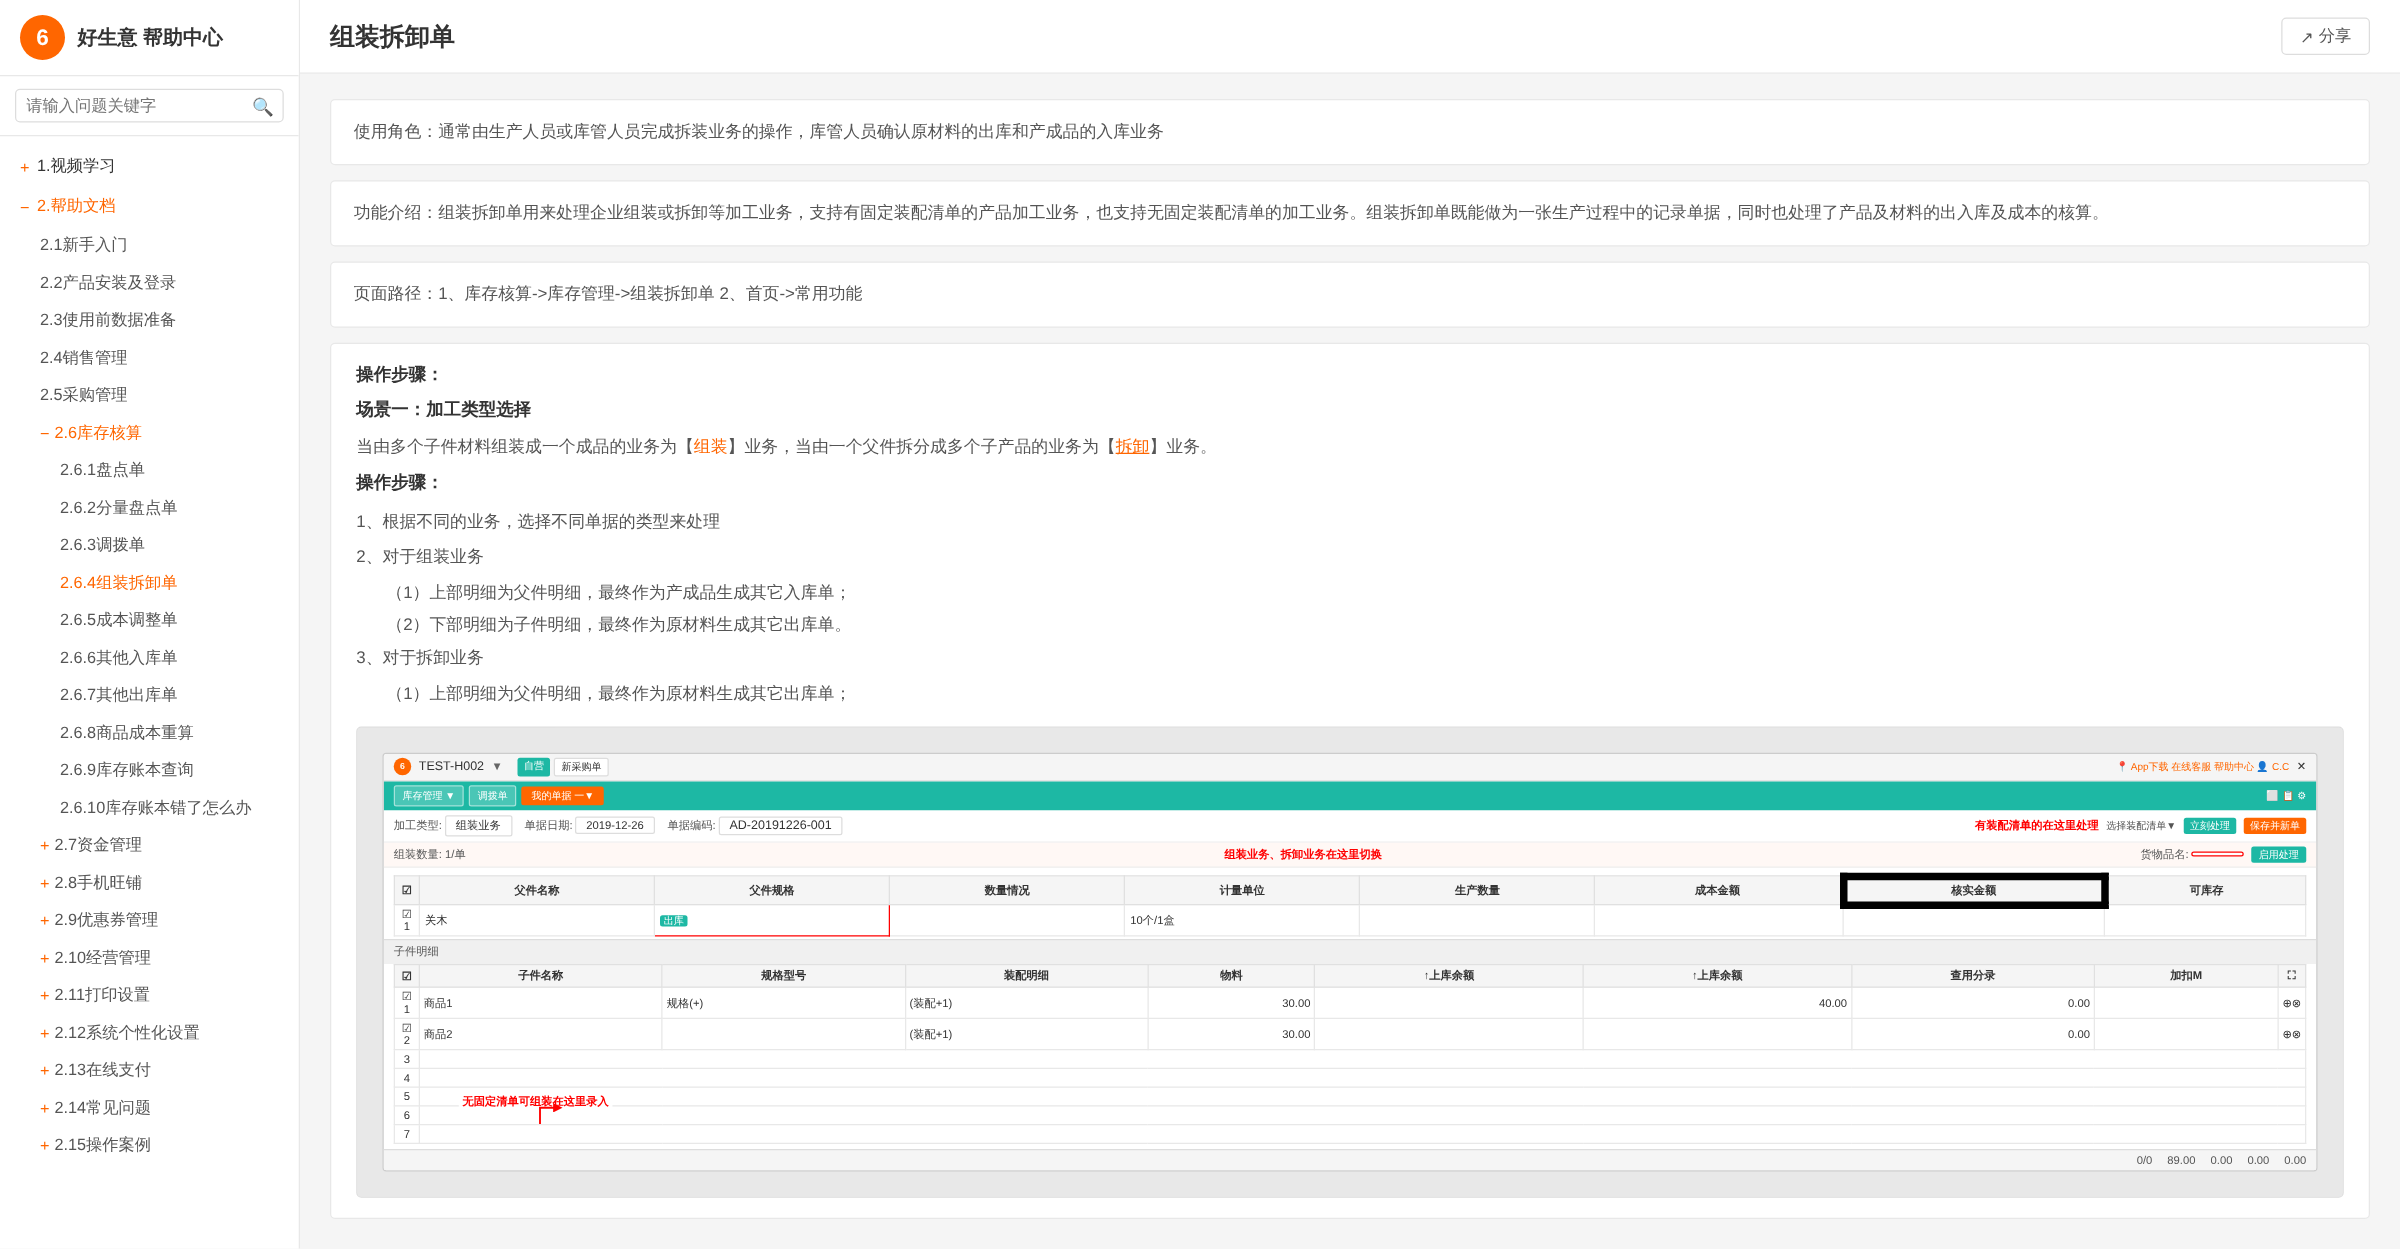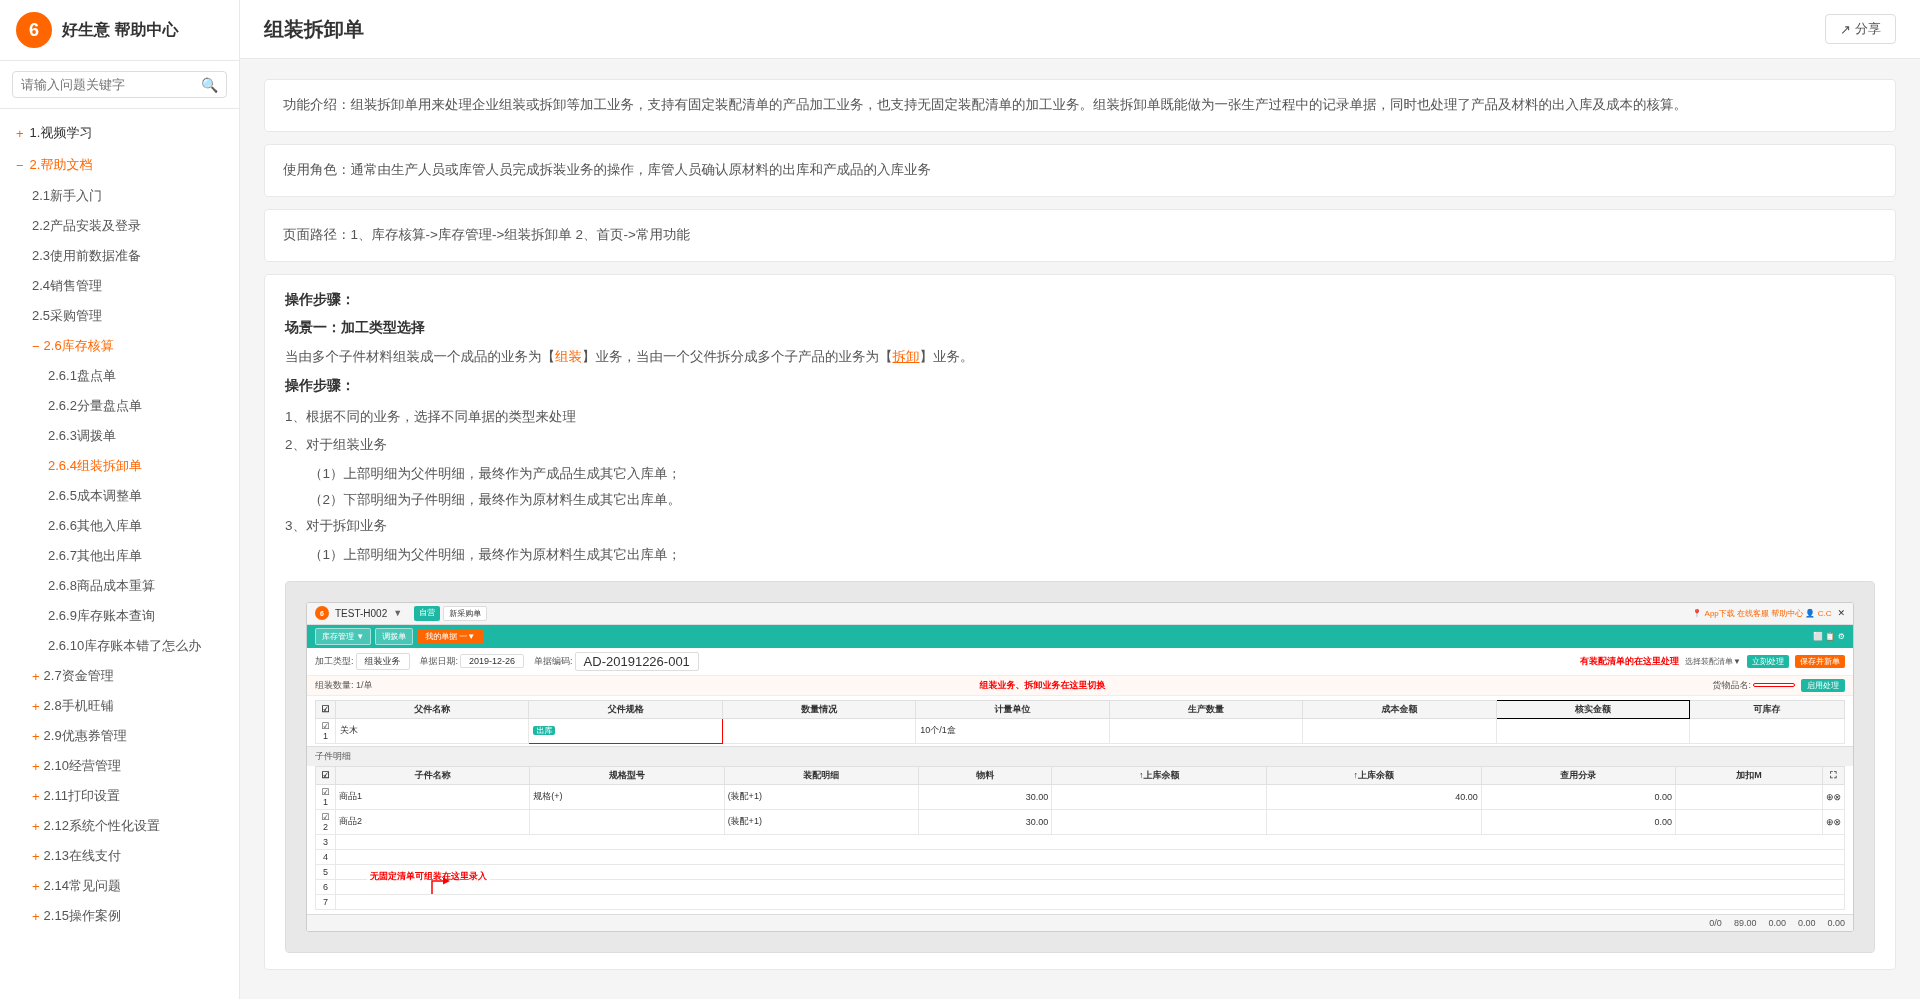--- a/index.html
+++ b/index.html
@@ -326,25 +326,25 @@
   <div class="main-header">
     <h1 class="main-title">组装拆卸单</h1>
     <button class="share-btn">
       <span>↗</span>
       <span>分享</span>
     </button>
   </div>
   <div class="main-body">
 
     <div class="info-box">
+      <span>使用角色：通常由生产人员或库管人员完成拆装业务的操作，库管人员确认原材料的出库和产成品的入库业务</span>
+    </div>
+
+    <div class="info-box">
       <span>功能介绍：组装拆卸单用来处理企业组装或拆卸等加工业务，支持有固定装配清单的产品加工业务，也支持无固定装配清单的加工业务。组装拆卸单既能做为一张生产过程中的记录单据，同时也处理了产品及材料的出入库及成本的核算。</span>
-    </div>
-
-    <div class="info-box">
-      <span>使用角色：通常由生产人员或库管人员完成拆装业务的操作，库管人员确认原材料的出库和产成品的入库业务</span>
     </div>
 
     <div class="info-box">
       <span>页面路径：1、库存核算-&gt;库存管理-&gt;组装拆卸单 2、首页-&gt;常用功能</span>
     </div>
 
     <div class="content-section">
       <div class="op-steps-title">操作步骤：</div>
       <div class="scene-title">场景一：加工类型选择</div>
       <div class="desc-text">
@@ -388,21 +388,21 @@
               <div style="display:flex;align-items:center;gap:2px;">
                 <span style="color:#555;">加工类型:</span>
                 <span style="border:1px solid #ddd;padding:1px 8px;border-radius:2px;background:#fff;font-size:9px;">组装业务</span>
               </div>
               <div style="display:flex;align-items:center;gap:2px;">
                 <span style="color:#555;">单据日期:</span>
                 <span style="border:1px solid #ddd;padding:1px 8px;border-radius:2px;background:#fff;font-size:9px;">2019-12-26</span>
               </div>
               <div style="display:flex;align-items:center;gap:2px;">
                 <span style="color:#555;">单据编码:</span>
-                <span style="border:1px solid #ddd;padding:1px 8px;border-radius:2px;background:#fff;font-size:13px;">AD-20191226-001</span>
+                <span style="border:1px solid #ddd;padding:1px 8px;border-radius:2px;background:#fff;font-size:10px;">AD-20191226-001</span>
               </div>
 
               <div style="flex:1; display:flex; align-items:center; justify-content:flex-end; gap:6px; position:relative;">
                 <span style="color:red;font-size:9px;font-weight:bold;">有装配清单的在这里处理</span>
                 <span style="font-size:8px;color:#555;">选择装配清单▼</span>
                 <span style="background:#1db8a4;color:#fff;padding:1px 5px;border-radius:2px;font-size:8px;">立刻处理</span>
                 <span style="background:#f60;color:#fff;padding:1px 5px;border-radius:2px;font-size:8px;">保存并新单</span>
               </div>
             </div>
 
@@ -423,21 +423,21 @@
               <table style="width:100%;border-collapse:collapse;font-size:9px;">
                 <thead>
                   <tr style="background:#f5f5f5;">
                     <th style="border:1px solid #e0e0e0;padding:2px 4px;width:20px;">☑</th>
                     <th style="border:1px solid #e0e0e0;padding:2px 4px;">父件名称</th>
                     <th style="border:1px solid #e0e0e0;padding:2px 4px;">父件规格</th>
                     <th style="border:1px solid #e0e0e0;padding:2px 4px;">数量情况</th>
                     <th style="border:1px solid #e0e0e0;padding:2px 4px;">计量单位</th>
                     <th style="border:1px solid #e0e0e0;padding:2px 4px;">生产数量</th>
                     <th style="border:1px solid #e0e0e0;padding:2px 4px;">成本金额</th>
-                    <th style="border:1px solid #000000;padding:2px 4px;">核实金额</th>
+                    <th style="border:6px solid #000000;padding:2px 4px;">核实金额</th>
                     <th style="border:1px solid #e0e0e0;padding:2px 4px;">可库存</th>
                   </tr>
                 </thead>
                 <tbody>
                   <tr>
                     <td style="border:1px solid #e8e8e8;padding:2px 4px;text-align:center;">☑ 1</td>
                     <td style="border:1px solid #e8e8e8;padding:2px 4px;">关木</td>
                     <td style="border:1px solid red;padding:2px 4px;">
                       <span style="background:#1db8a4;color:#fff;padding:0px 3px;border-radius:2px;font-size:8px;">出库</span>
                     </td>

